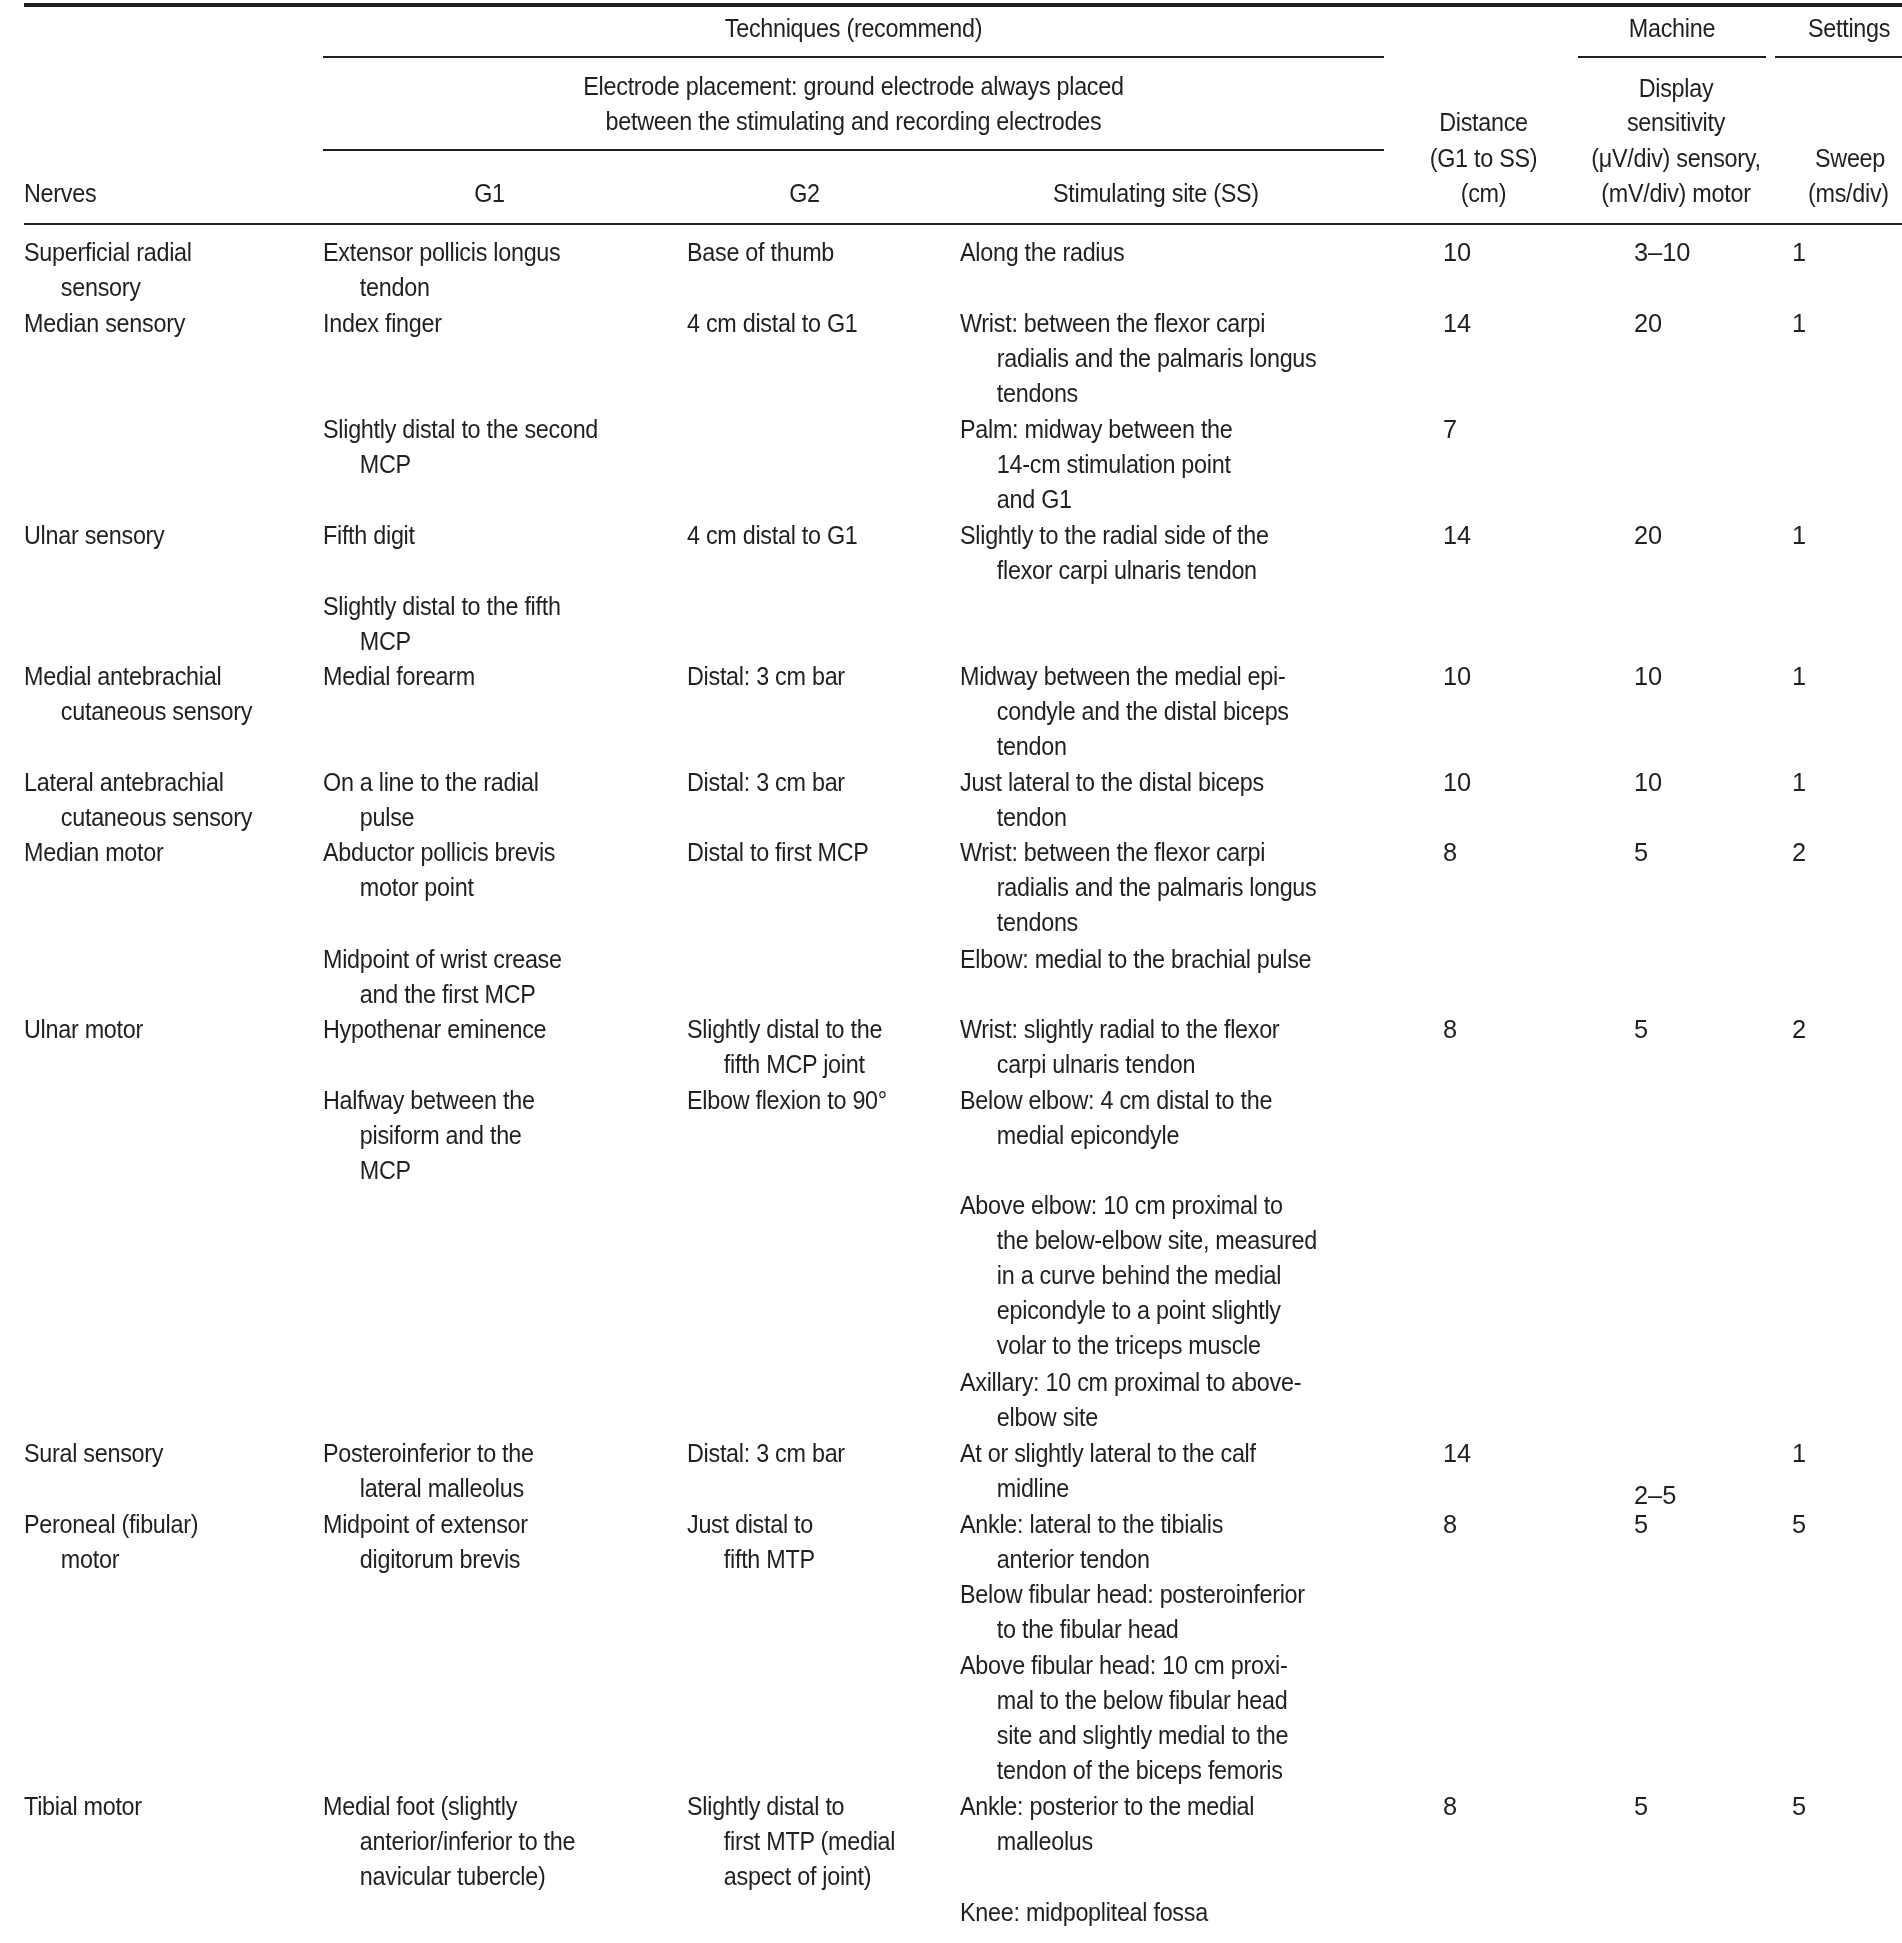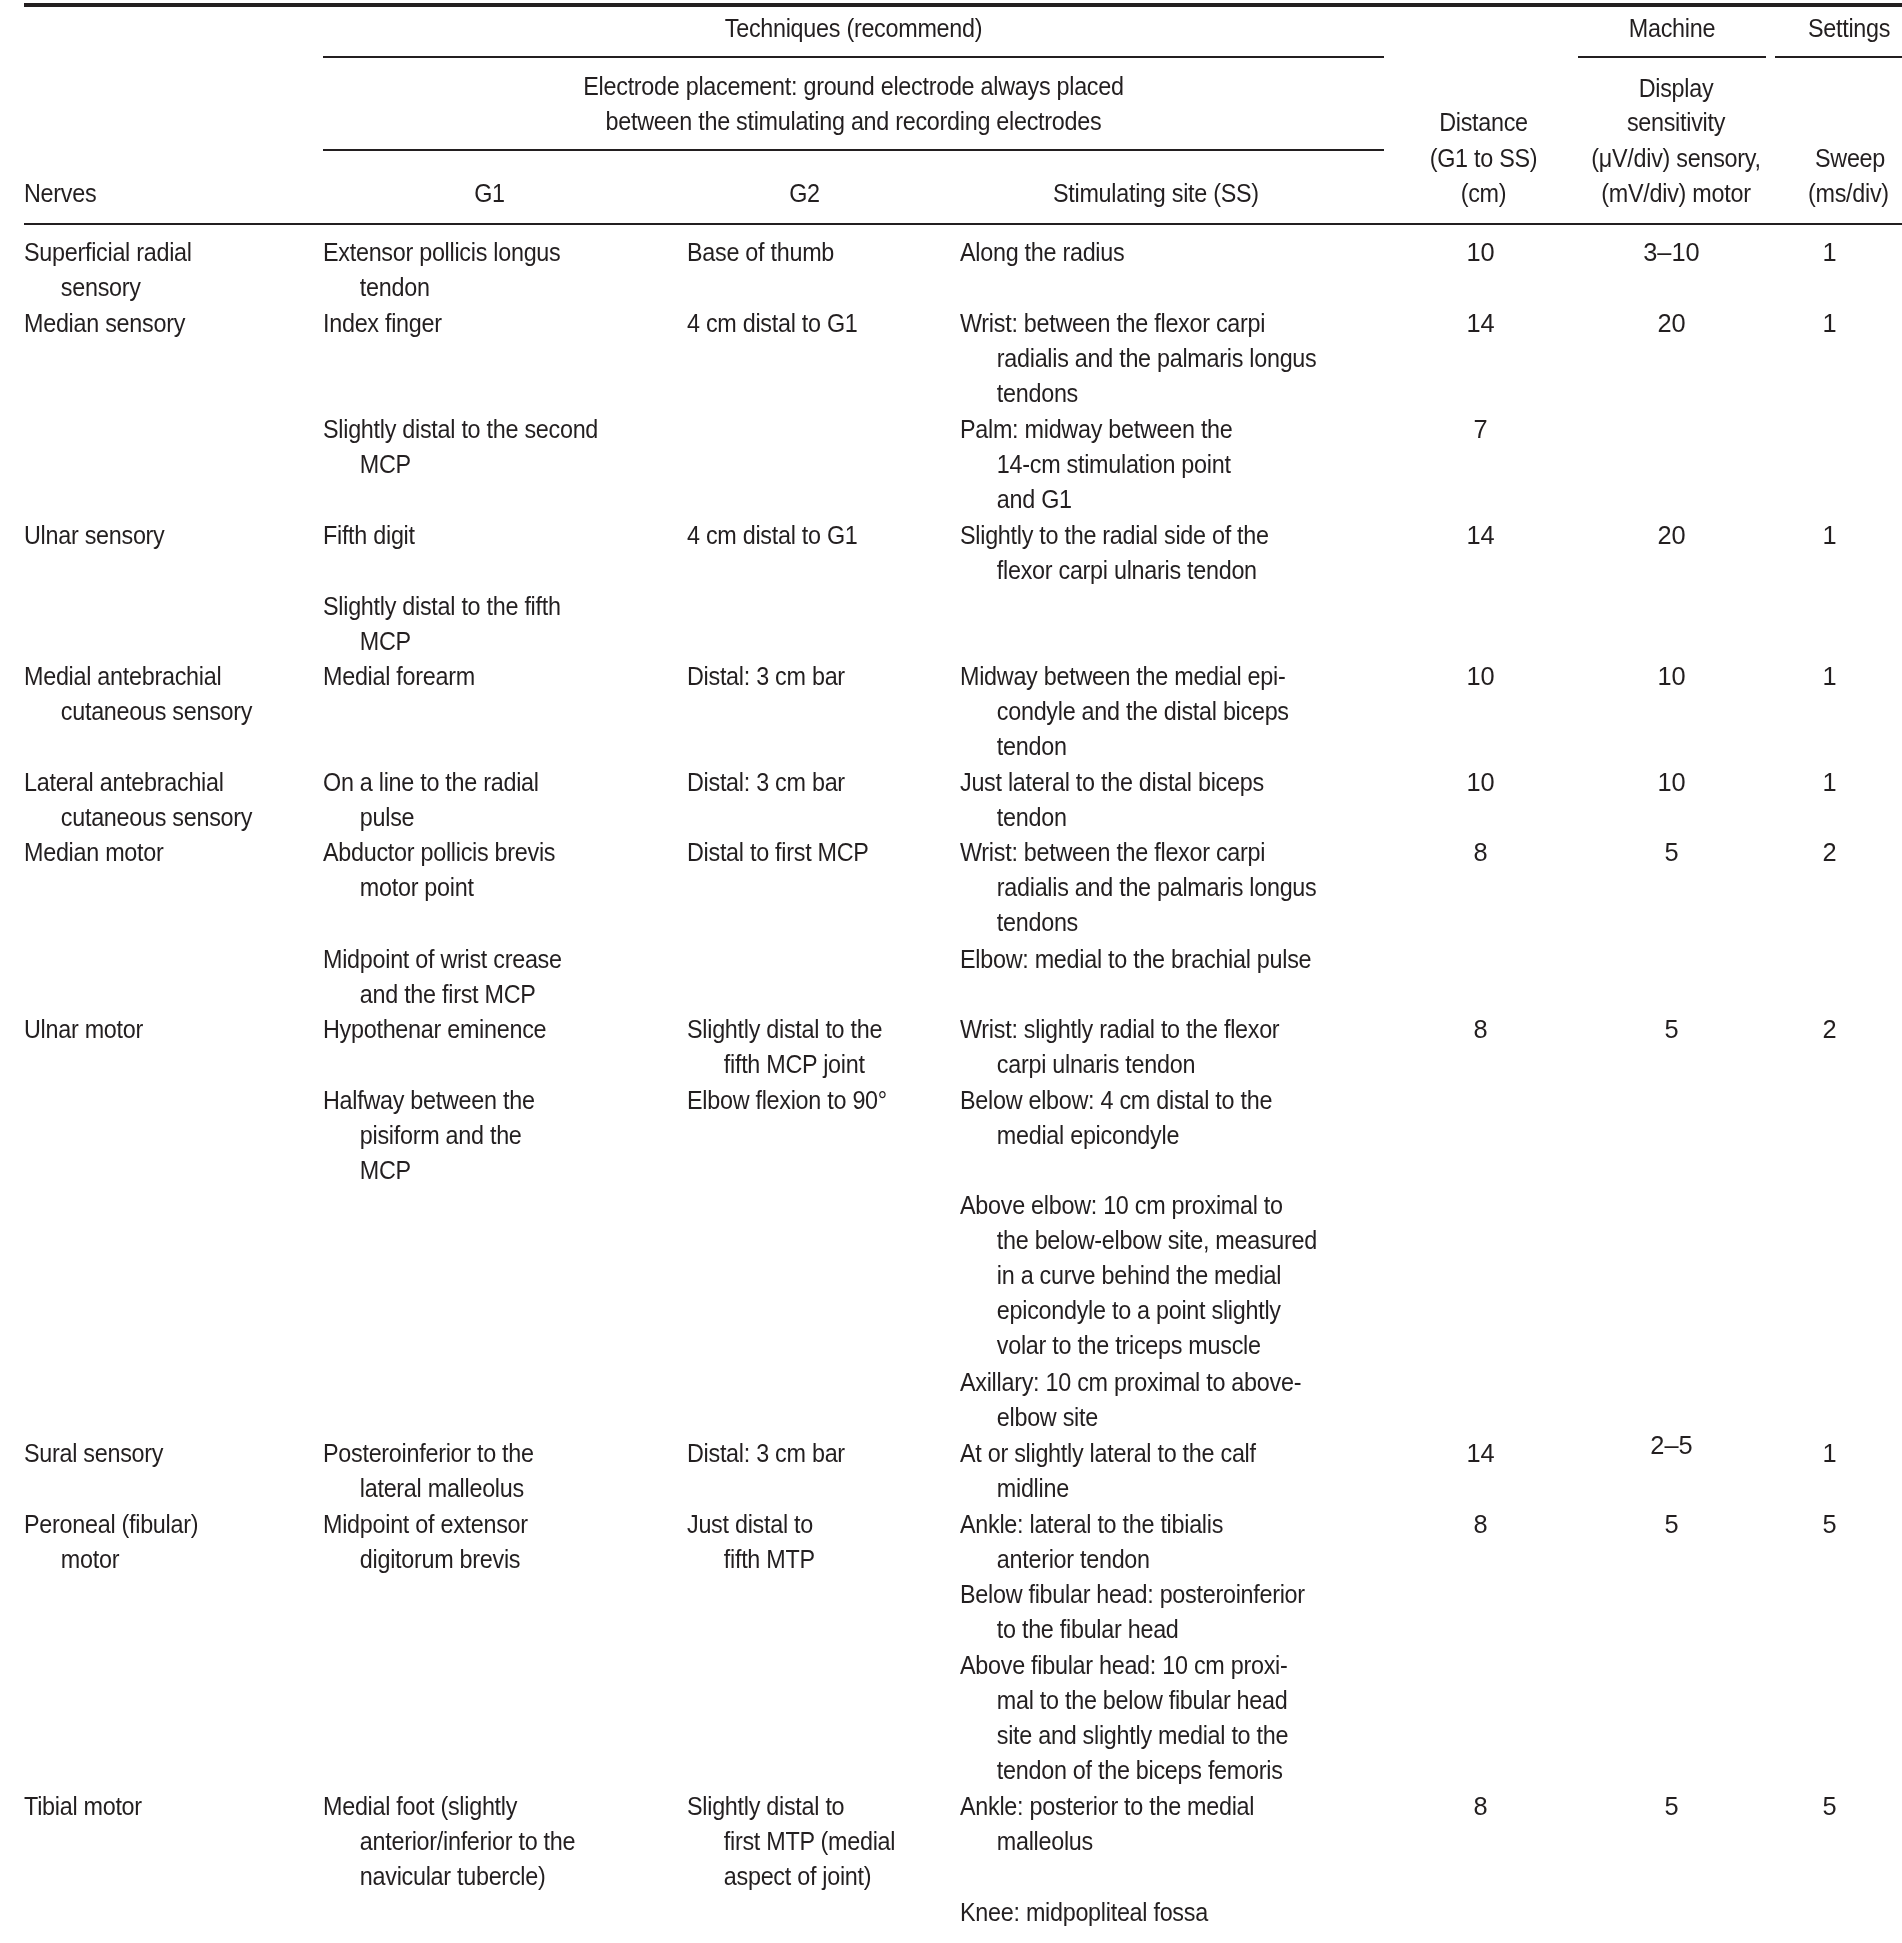--- a/index.html
+++ b/index.html
@@ -6,21 +6,21 @@
   body { width:1902px; height:1944px; overflow:hidden; position:relative;
          font-family:"Liberation Sans", sans-serif; color:#231f20; }
   .rule { position:absolute; background:#231f20; }
   .t { position:absolute; font-size:25.4px; line-height:35px; letter-spacing:-0.3px;
        white-space:nowrap; transform:scaleX(0.92); transform-origin:left top; }
   .hd { text-align:center; transform-origin:center top; }
   .cell { position:absolute; font-size:25.4px; line-height:35px; letter-spacing:-0.3px;
           transform:scaleX(0.92); transform-origin:left top; }
   .cell .ln { display:block; white-space:nowrap; }
   .cell .ln.ind { padding-left:40px; }
-  .num { position:absolute; font-size:25.4px; line-height:35px; text-align:center; width:75px; }
+  .num { position:absolute; font-size:25.4px; line-height:35px; text-align:left; width:75px; }
 </style>
 </head>
 <body>
 
 <div class="rule" style="left:23.5px; top:2.8px; width:1879px; height:3.8px;"></div>
 <div class="rule" style="left:323px; top:56px; width:1061px; height:2.4px;"></div>
 <div class="rule" style="left:1578px; top:56px; width:188px; height:2.4px;"></div>
 <div class="rule" style="left:1775px; top:56px; width:127px; height:2.4px;"></div>
 <div class="rule" style="left:323px; top:149px; width:1061px; height:1.9px;"></div>
 <div class="rule" style="left:23.5px; top:223px; width:1879px; height:2.4px;"></div>
@@ -247,21 +247,21 @@
         <span class="ln ind">lateral malleolus</span>
       </div>
       <div class="cell" style="left: 687px; top: 1436px;">
         <span class="ln">Distal: 3 cm bar</span>
       </div>
       <div class="cell" style="left: 960px; top: 1436px;">
         <span class="ln">At or slightly lateral to the calf</span>
         <span class="ln ind">midline</span>
       </div>
       <div class="num" style="left: 1443px; top: 1436px;">14</div>
-      <div class="num" style="left: 1634px; top: 1428px;">2–5</div>
+      <div class="num" style="left: 1634px; top: 1478px;">2–5</div>
       <div class="num" style="left: 1792px; top: 1436px;">1</div>
     </div>
     <div>
       <div class="cell" style="left: 23.5px; top: 1507px;">
         <span class="ln">Peroneal (fibular)</span>
         <span class="ln ind">motor</span>
       </div>
       <div class="cell" style="left: 323px; top: 1507px;">
         <span class="ln">Midpoint of extensor</span>
         <span class="ln ind">digitorum brevis</span>

